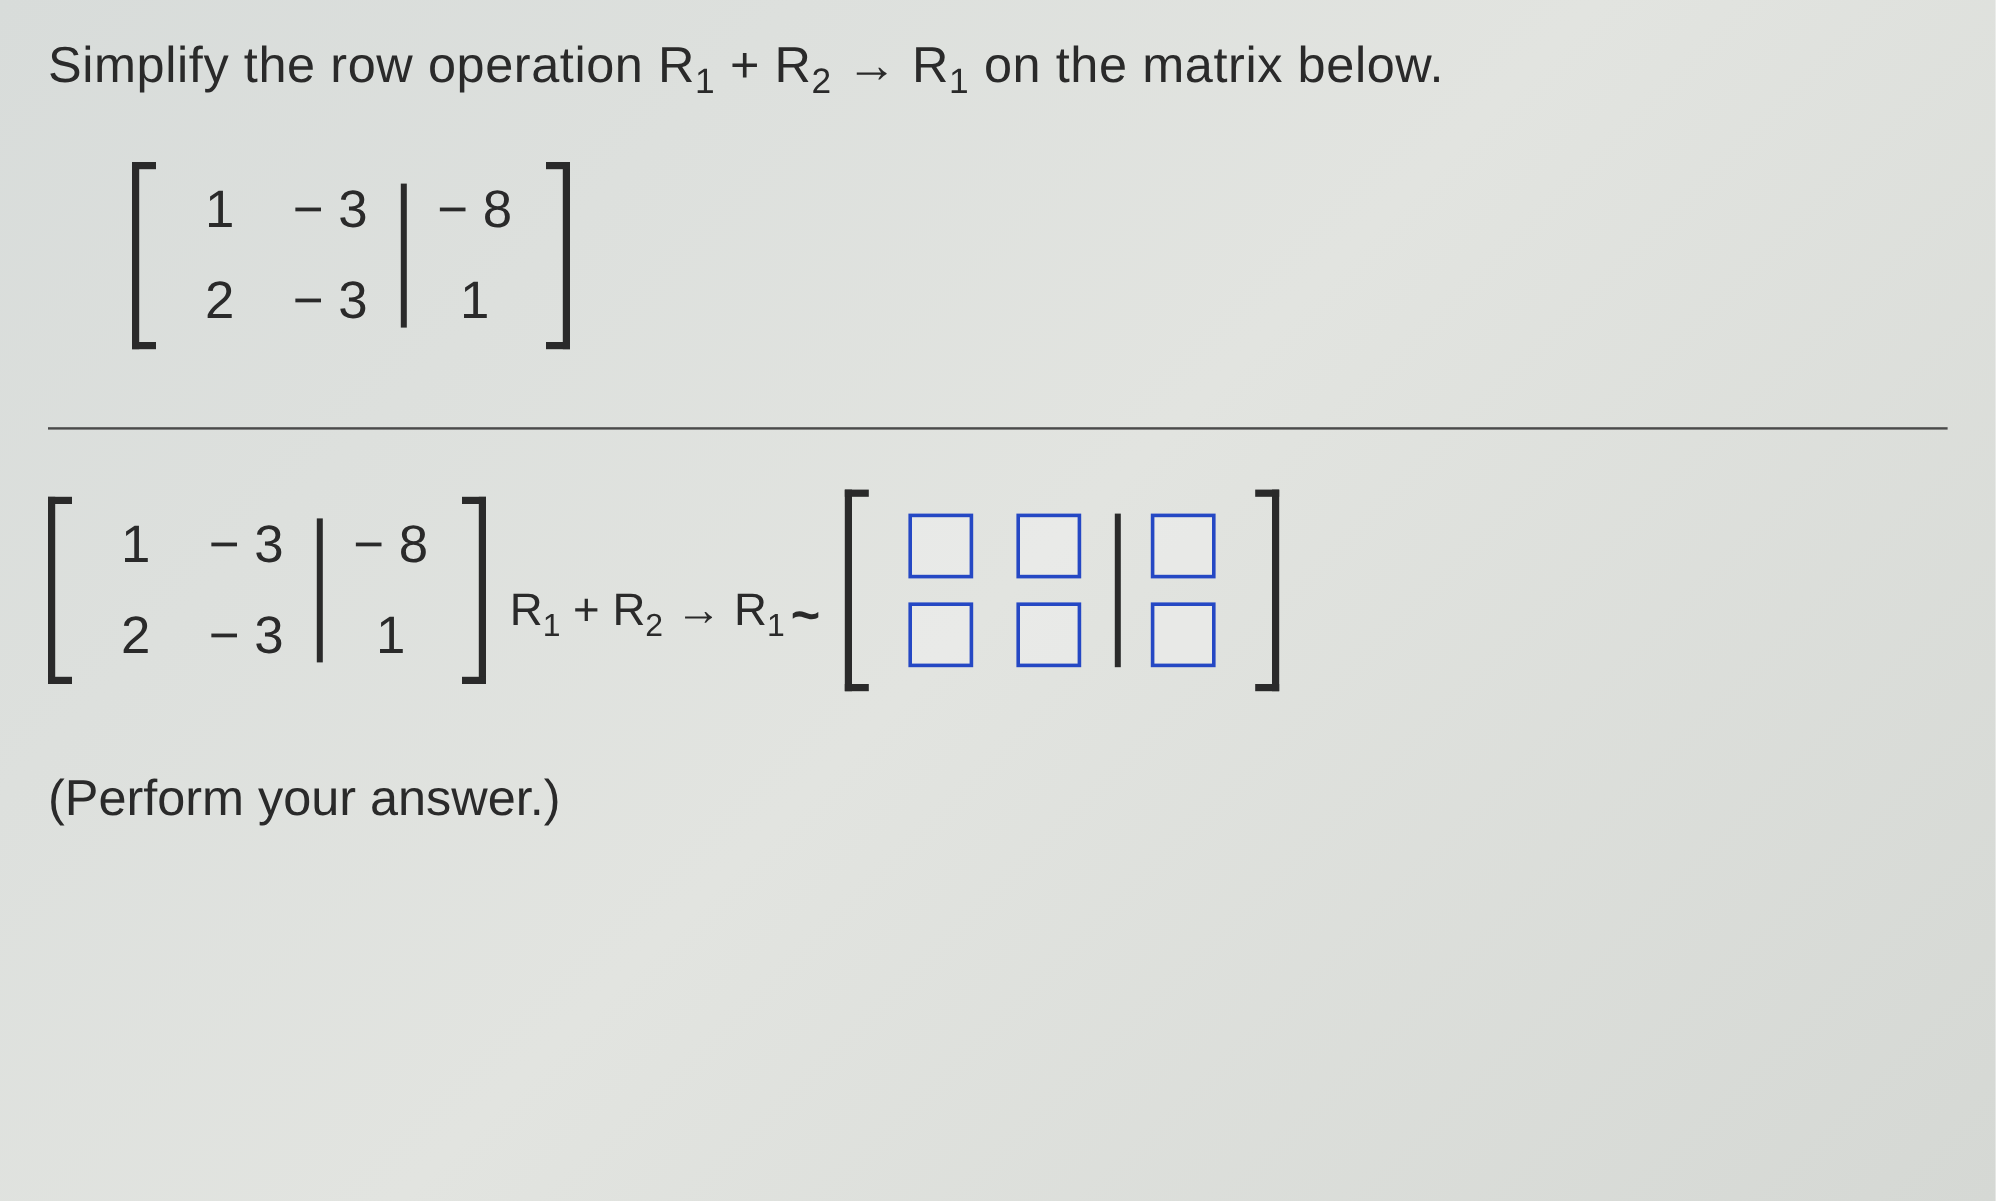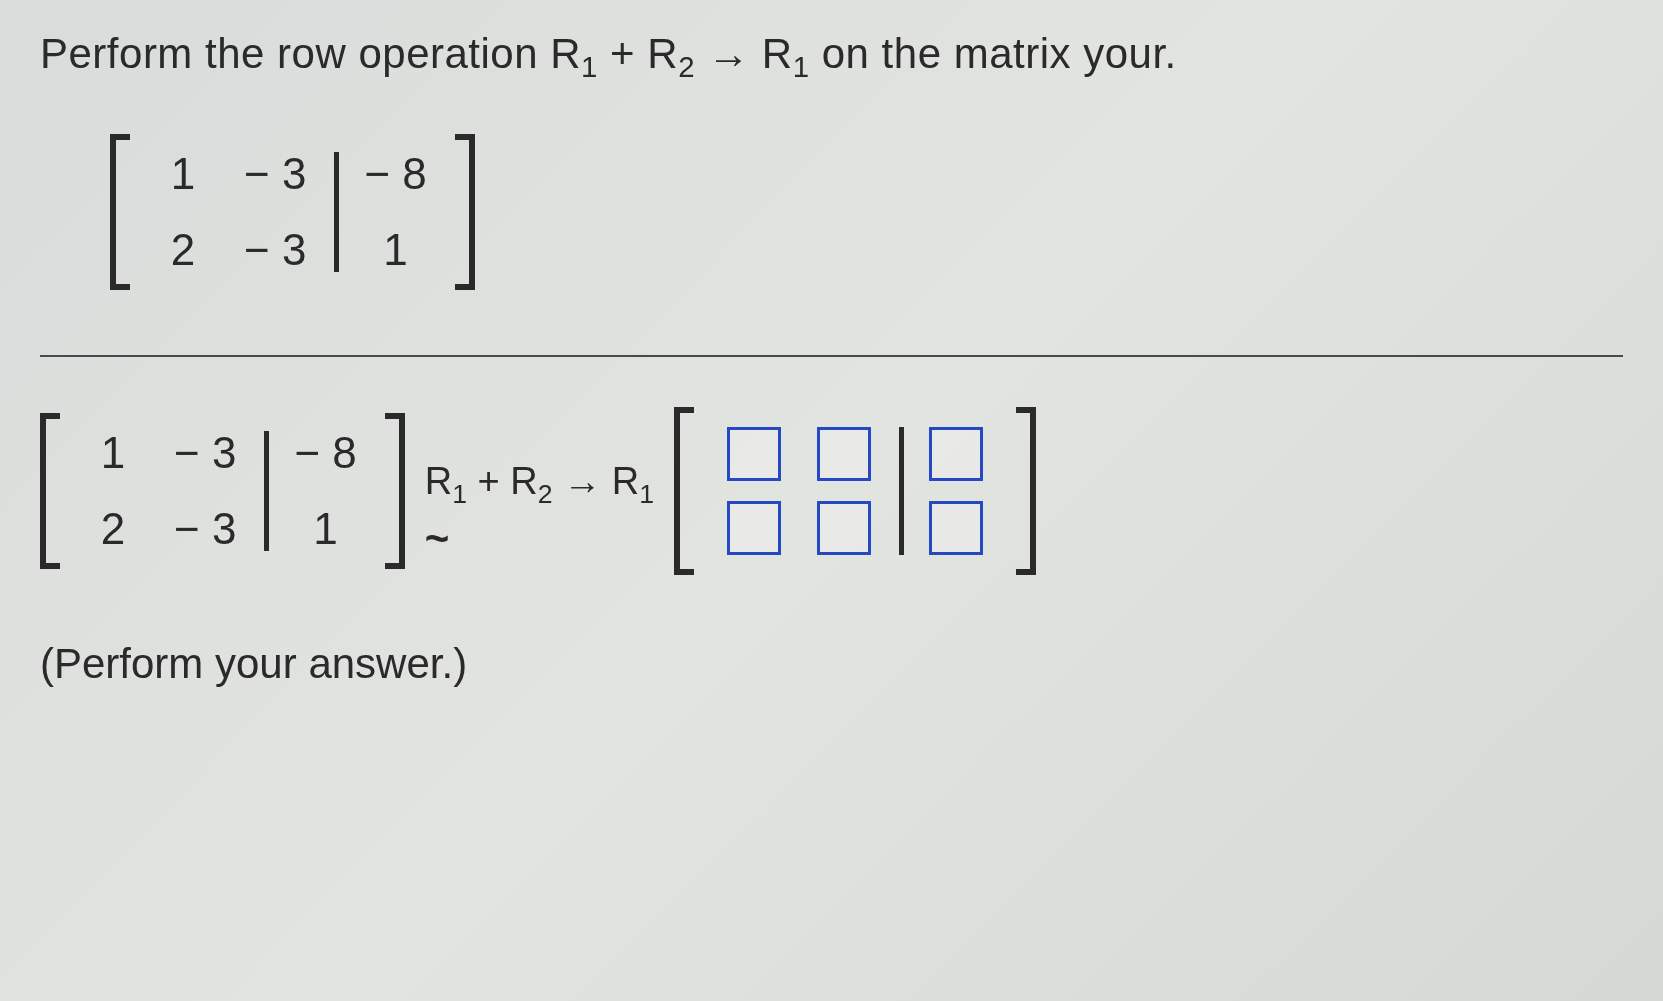--- a/index.html
+++ b/index.html
@@ -97,22 +97,22 @@
       width: 100%;
     }
     .answer-row {
       display: flex;
       align-items: center;
       gap: 20px;
       margin-bottom: 25px;
     }
     .operation-label {
       display: flex;
-      flex-direction: column;
-      align-items: flex-start;
+      flex-direction: row;
+      align-items: flex-end;
       font-size: 38px;
       gap: 5px;
     }
     .tilde {
       font-size: 42px;
       font-weight: bold;
     }
     .simplify-text {
       font-size: 42px;
       margin-top: 10px;
@@ -123,27 +123,27 @@
     .result-matrix .matrix-body {
       padding: 20px 15px;
     }
   </style>
 </head>
 <body>
 
 
 
 <div class="question-text">
-  <span>Perform the row operation </span>
+  <span>Simplify the row operation </span>
   <span>R</span><span class="sub">1</span>
   <span> + </span>
   <span>R</span><span class="sub">2</span>
   <span class="arrow">→</span>
   <span>R</span><span class="sub">1</span>
-  <span> on the matrix your.</span>
+  <span> on the matrix below.</span>
 </div>
 
 <div class="matrix-container">
   <div class="bracket-left">
       <div class="bottom-tick"></div>
     </div>
   <div class="matrix-body">
     <div class="matrix-col">
       <div class="cell">1</div>
       <div class="cell">2</div>

